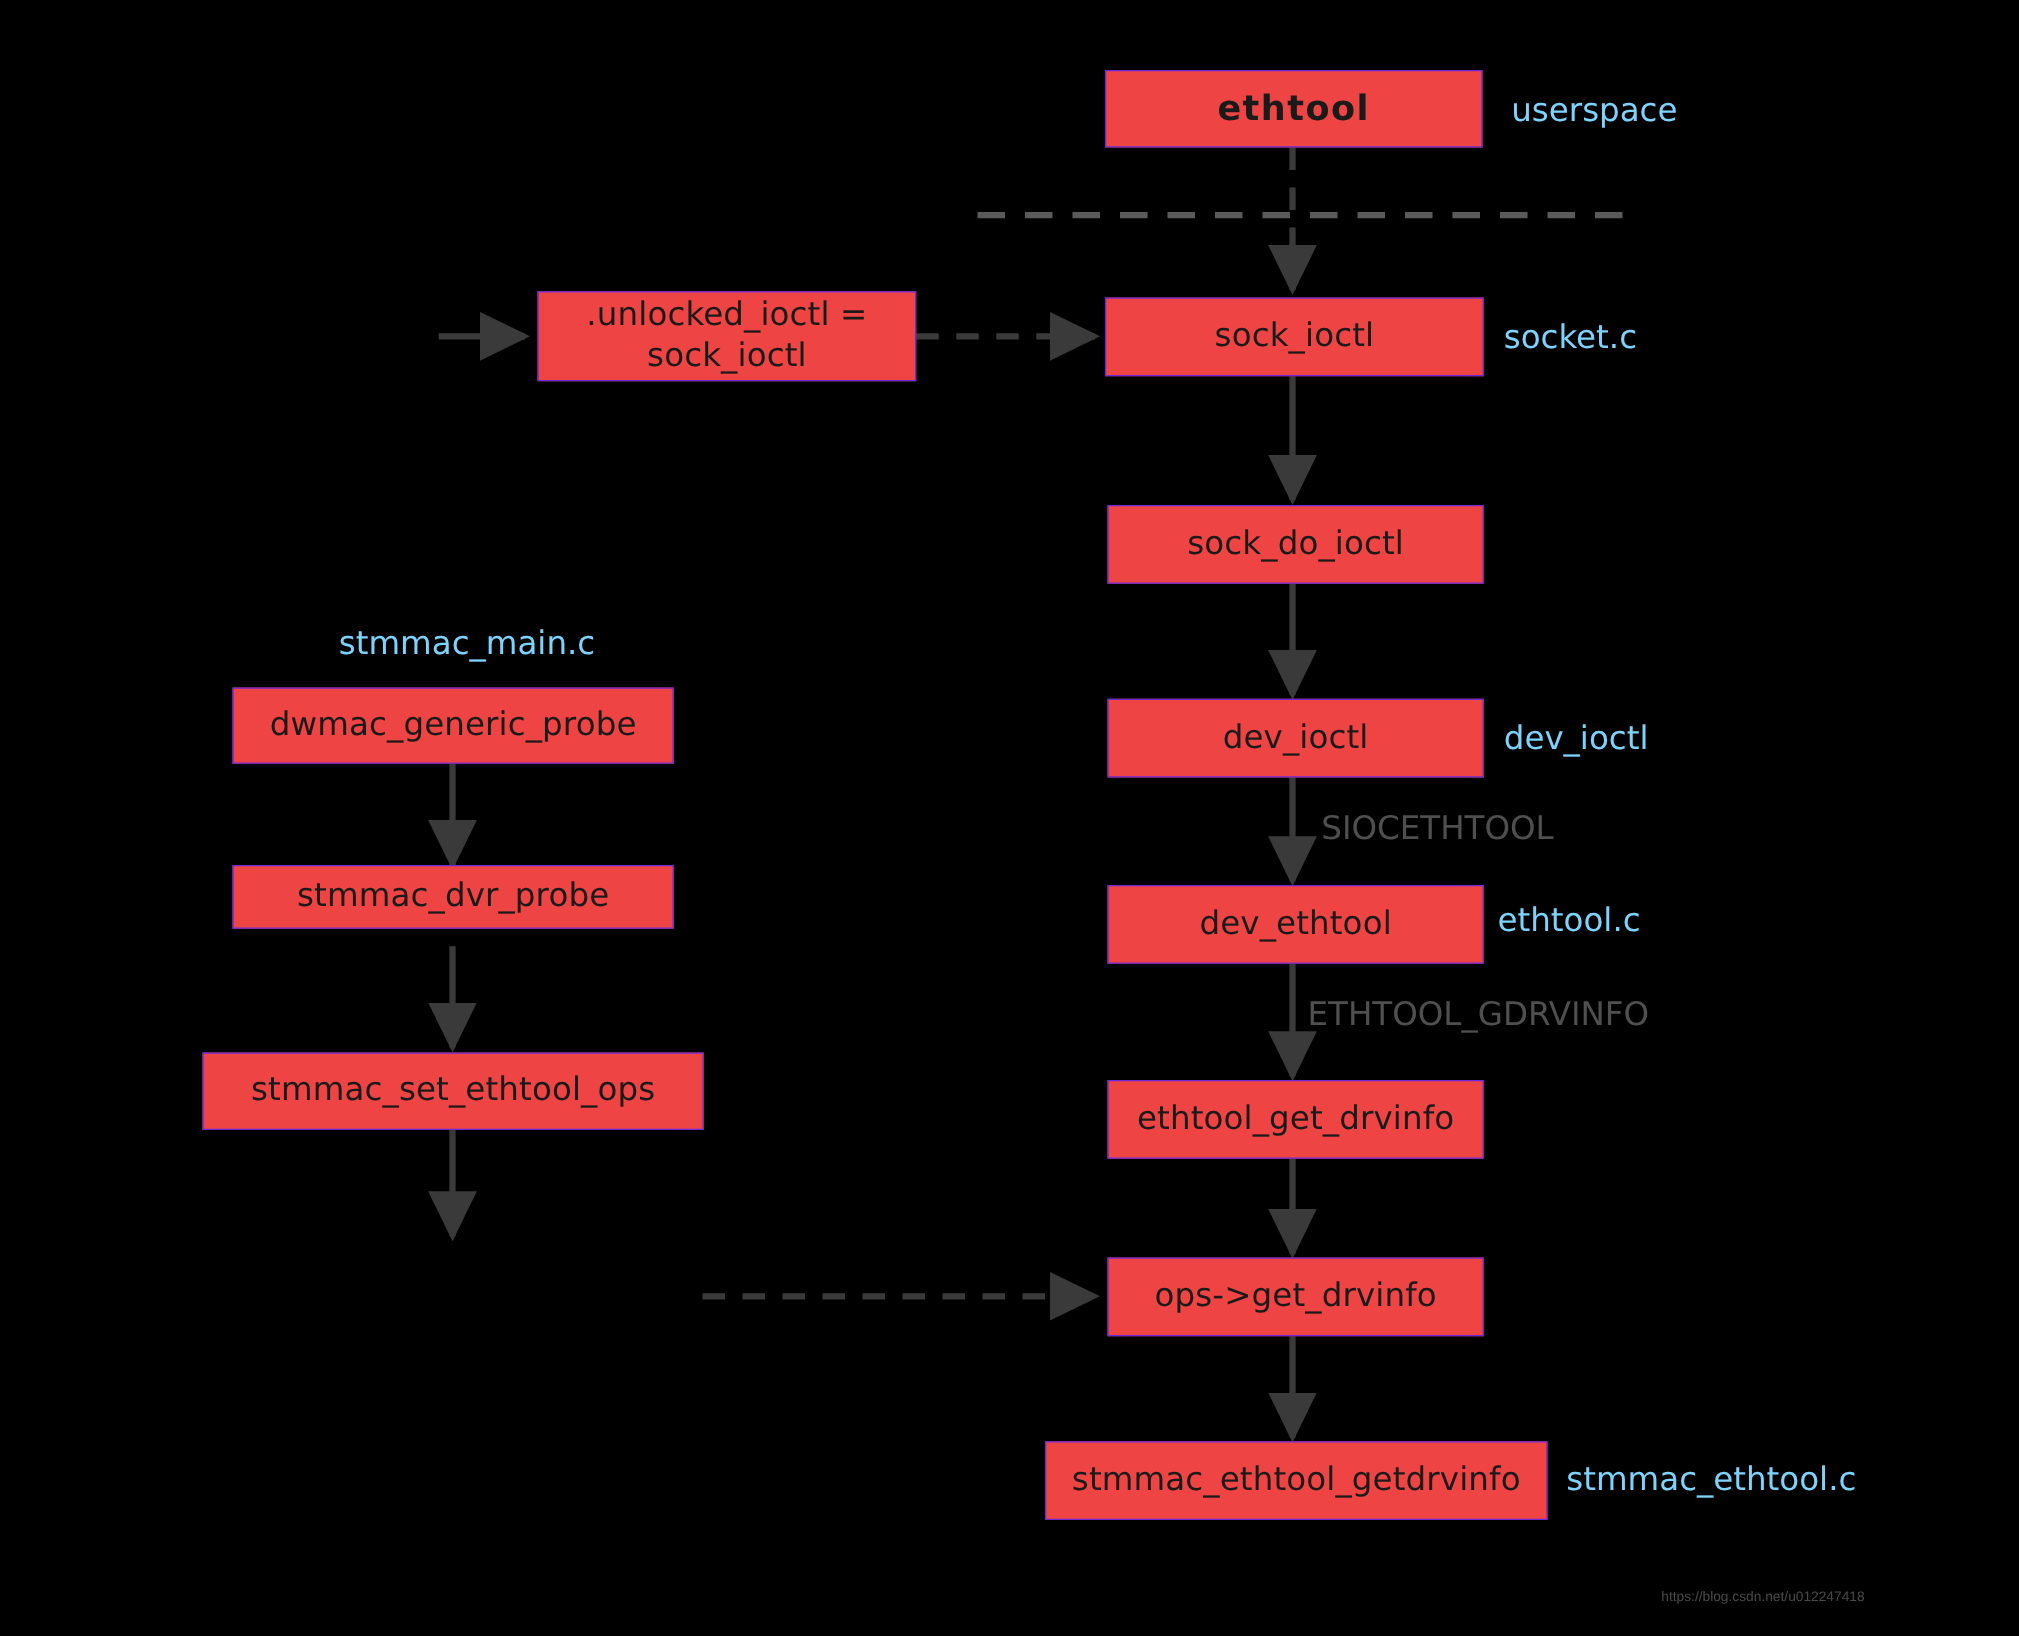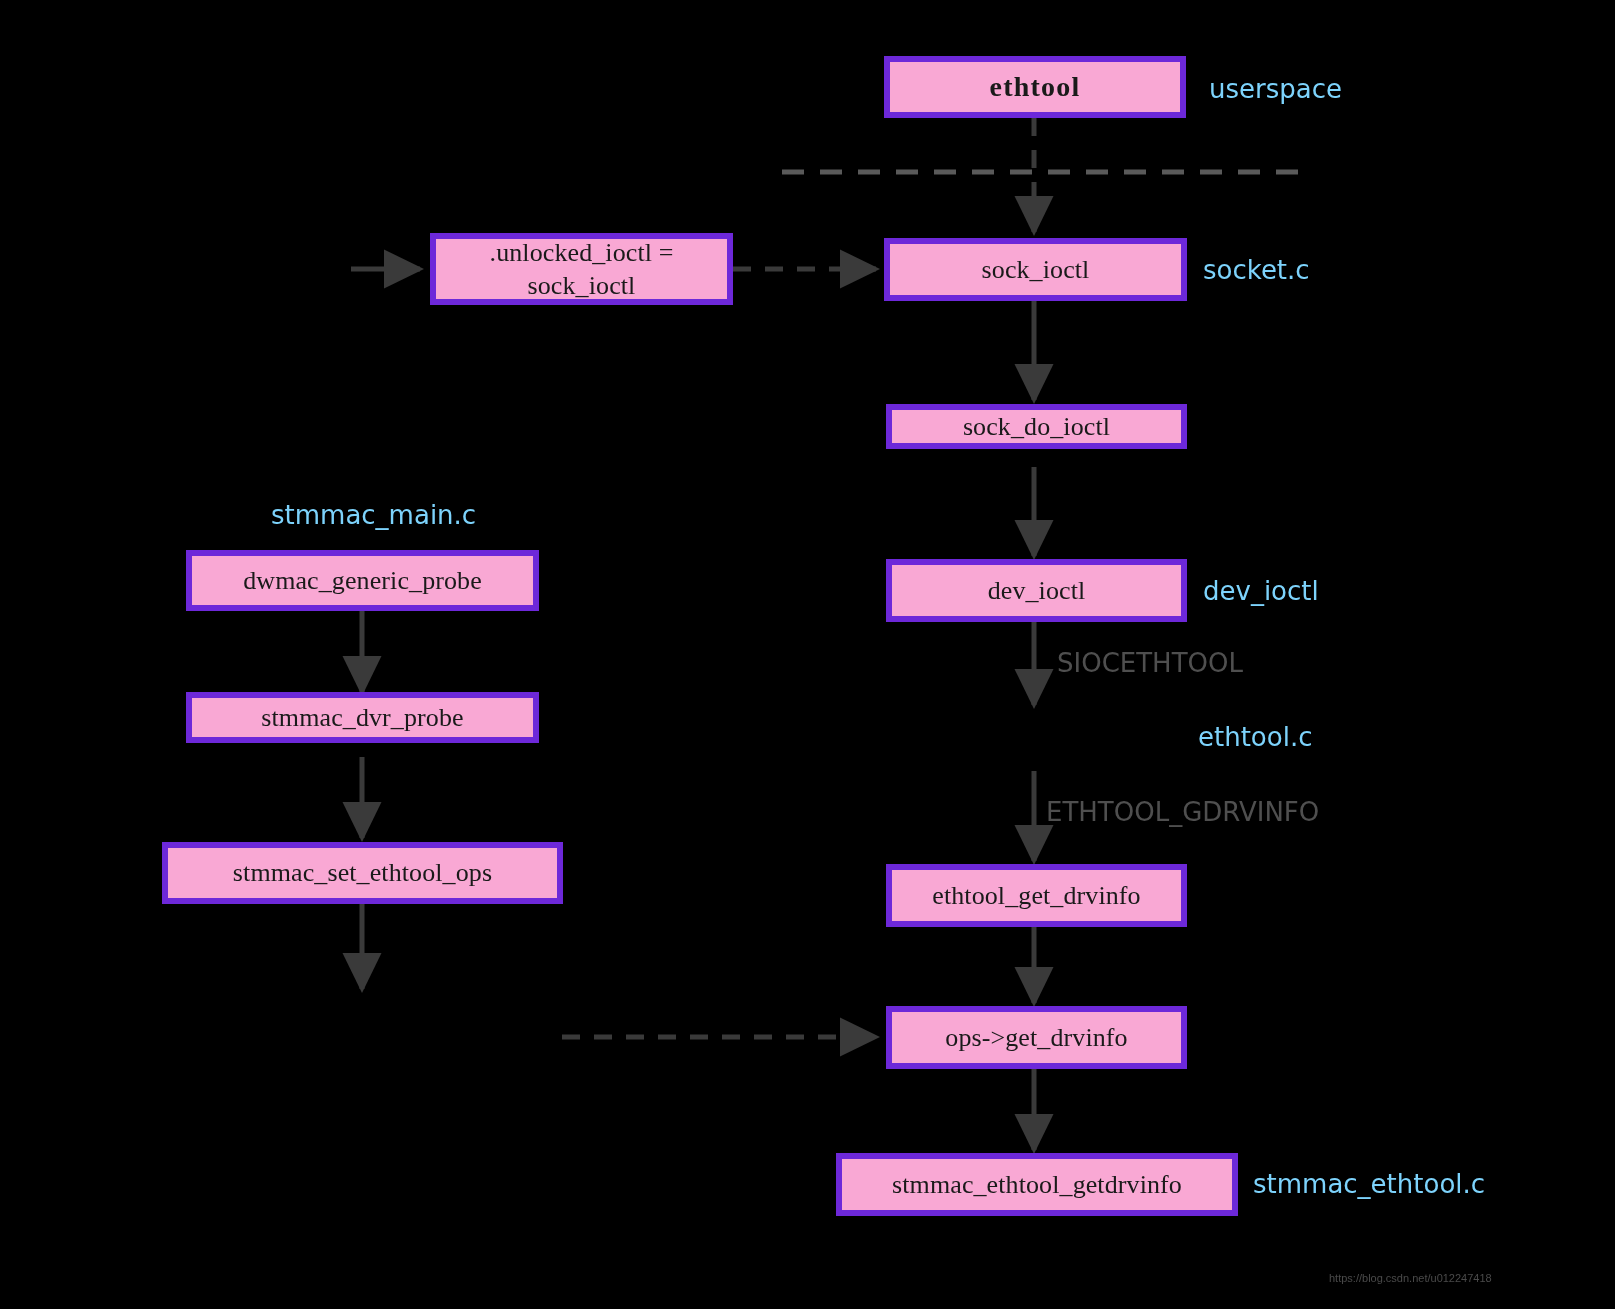--- a/index.html
+++ b/index.html
@@ -11,32 +11,31 @@
     position: relative;
     width: 1615px;
     height: 1309px;
     background: #000000;
     overflow: hidden;
     font-family: "DejaVu Sans", "Liberation Sans", sans-serif;
   }
   .node {
     position: absolute;
     box-sizing: border-box;
-    background: #f9a8d4;
-    border: 6px solid #6d28d9;
+    background: #ef4444;
+    border: 1px solid #6d28d9;
     color: #1a1a1a;
     display: flex;
     align-items: center;
     justify-content: center;
     text-align: center;
     font-size: 26px;
     line-height: 1.28;
     white-space: pre-line;
     letter-spacing: 0.1px;
-    font-family: Liberation Serif, serif;
   }
   .node.bold {
     font-weight: bold;
     font-size: 28px;
     letter-spacing: 1.2px;
   }
   .sidelabel {
     position: absolute;
     color: #7dd3fc;
     font-size: 26px;
@@ -108,24 +107,25 @@
   </svg>
 
   <div class="node bold" style="left:884px; top:56px; width:302px; height:62px;">ethtool</div>
 
 
   <div class="node" style="left:430px; top:233px; width:303px; height:72px;">.unlocked_ioctl =
 sock_ioctl</div>
 
   <div class="node" style="left:884px; top:238px; width:303px; height:63px;">sock_ioctl</div>
 
-  <div class="node" style="left:886px; top:404px; width:301px; height:45px;">sock_do_ioctl</div>
+  <div class="node" style="left:886px; top:404px; width:301px; height:63px;">sock_do_ioctl</div>
 
   <div class="node" style="left:886px; top:559px; width:301px; height:63px;">dev_ioctl</div>
 
+  <div class="node" style="left:886px; top:708px; width:301px; height:63px;">dev_ethtool</div>
 
   <div class="node" style="left:886px; top:864px; width:301px; height:63px;">ethtool_get_drvinfo</div>
 
   <div class="node" style="left:886px; top:1006px; width:301px; height:63px;">ops-&gt;get_drvinfo</div>
 
   <div class="node" style="left:836px; top:1153px; width:402px; height:63px;text-align:center;">stmmac_ethtool_getdrvinfo</div>
 
   <div class="node" style="left:186px; top:550px; width:353px; height:61px;">dwmac_generic_probe</div>
 
   <div class="node" style="left:186px; top:692px; width:353px; height:51px;">stmmac_dvr_probe</div>

